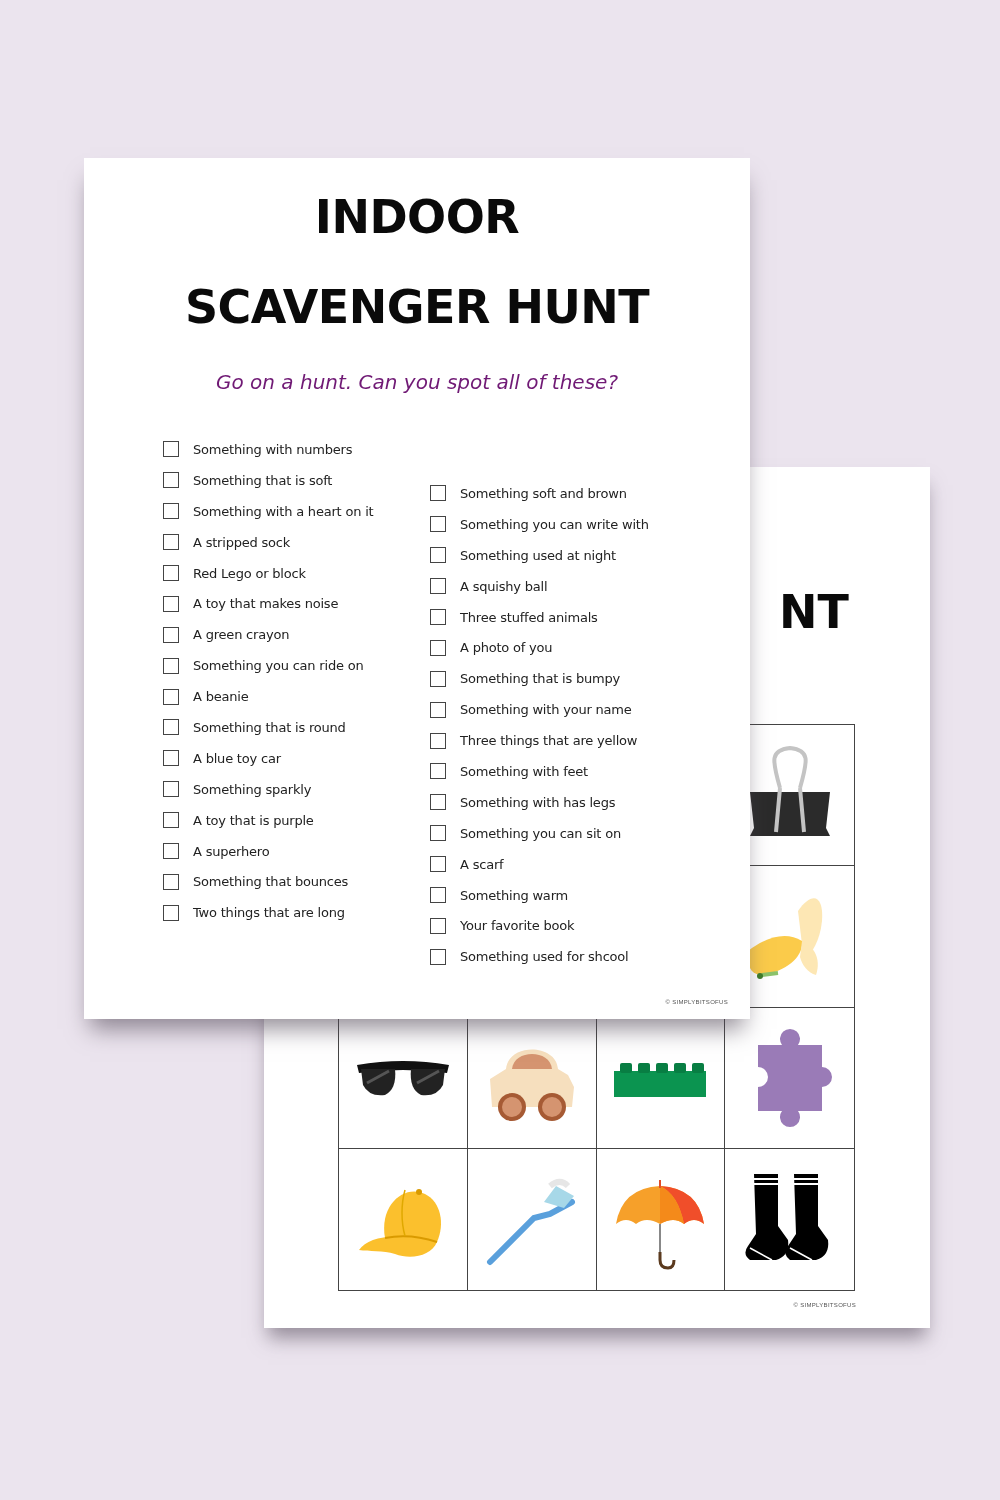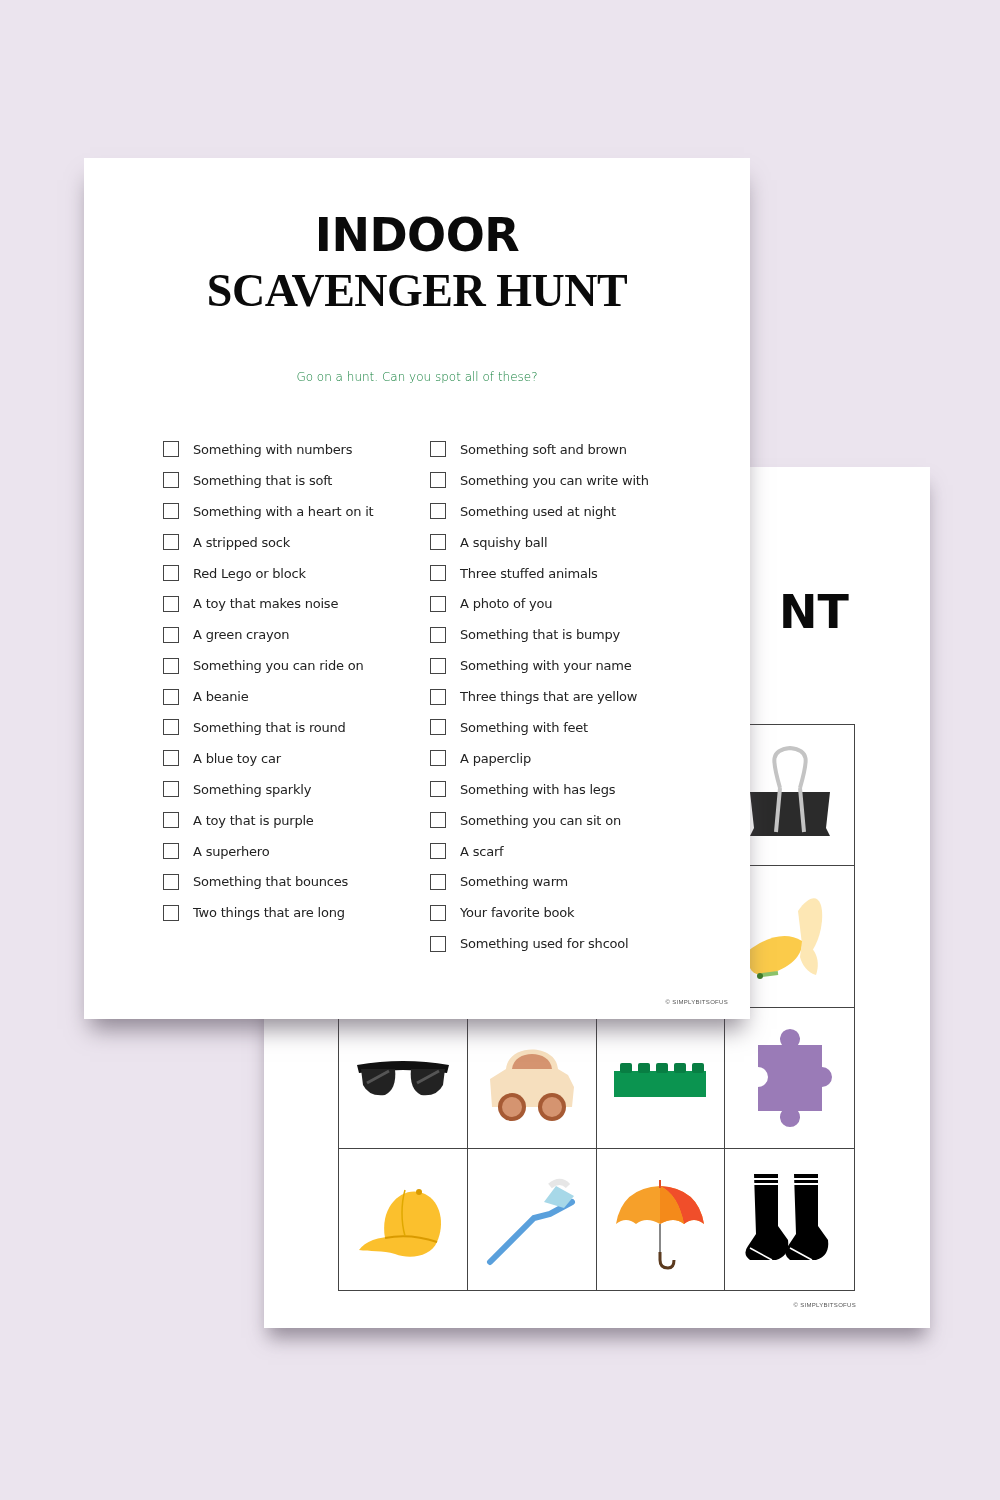--- a/index.html
+++ b/index.html
@@ -61,35 +61,36 @@
     .title {
       position: absolute; left: 0; width: 100%;
       text-align: center;
       font-family: "DejaVu Sans", sans-serif;
       font-weight: 700;
       color: #0a0a0a;
       font-size: 46px;
       line-height: 1;
       letter-spacing: -0.5px;
     }
-    .title-1 { top: 54px; }
-    .title-2 { top: 110px; font-family: Liberation Serif, serif; }
+    .title-1 { top: 36px; }
+    .title-2 { top: 126px; }
     .subtitle {
       position: absolute; top: 212px; left: 0; width: 100%;
       text-align: center;
-      font-size: 12px; color: #15803d;
+      font-size: 20px; color: #701a75;
       font-family: "DejaVu Sans", sans-serif;
       font-weight: 300;
+      font-style: italic;
     }
     .col {
       position: absolute; top: 276px;
       list-style: none; margin: 0; padding: 0;
     }
     .col-left { left: 79px; }
-    .col-right { left: 346px; }
+    .col-right { left: 346px; margin-top: 44px; }
     .item {
       display: flex; align-items: center;
       height: 30.9px;
       font-size: 16px; color: #222;
       font-family: "DejaVu Sans", sans-serif;
       white-space: nowrap;
     }
     .box {
       width: 16px; height: 16px;
       border: 1.3px solid #444;
@@ -312,24 +313,20 @@
       <li class="item">
         <span class="box"></span>
         <span class="item-text">Three things that are yellow</span>
       </li>
       <li class="item">
         <span class="box"></span>
         <span class="item-text">Something with feet</span>
       </li>
       <li class="item">
         <span class="box"></span>
-        <span class="item-text">A paperclip</span>
-      </li>
-      <li class="item">
-        <span class="box"></span>
         <span class="item-text">Something with has legs</span>
       </li>
       <li class="item">
         <span class="box"></span>
         <span class="item-text">Something you can sit on</span>
       </li>
       <li class="item">
         <span class="box"></span>
         <span class="item-text">A scarf</span>
       </li>

